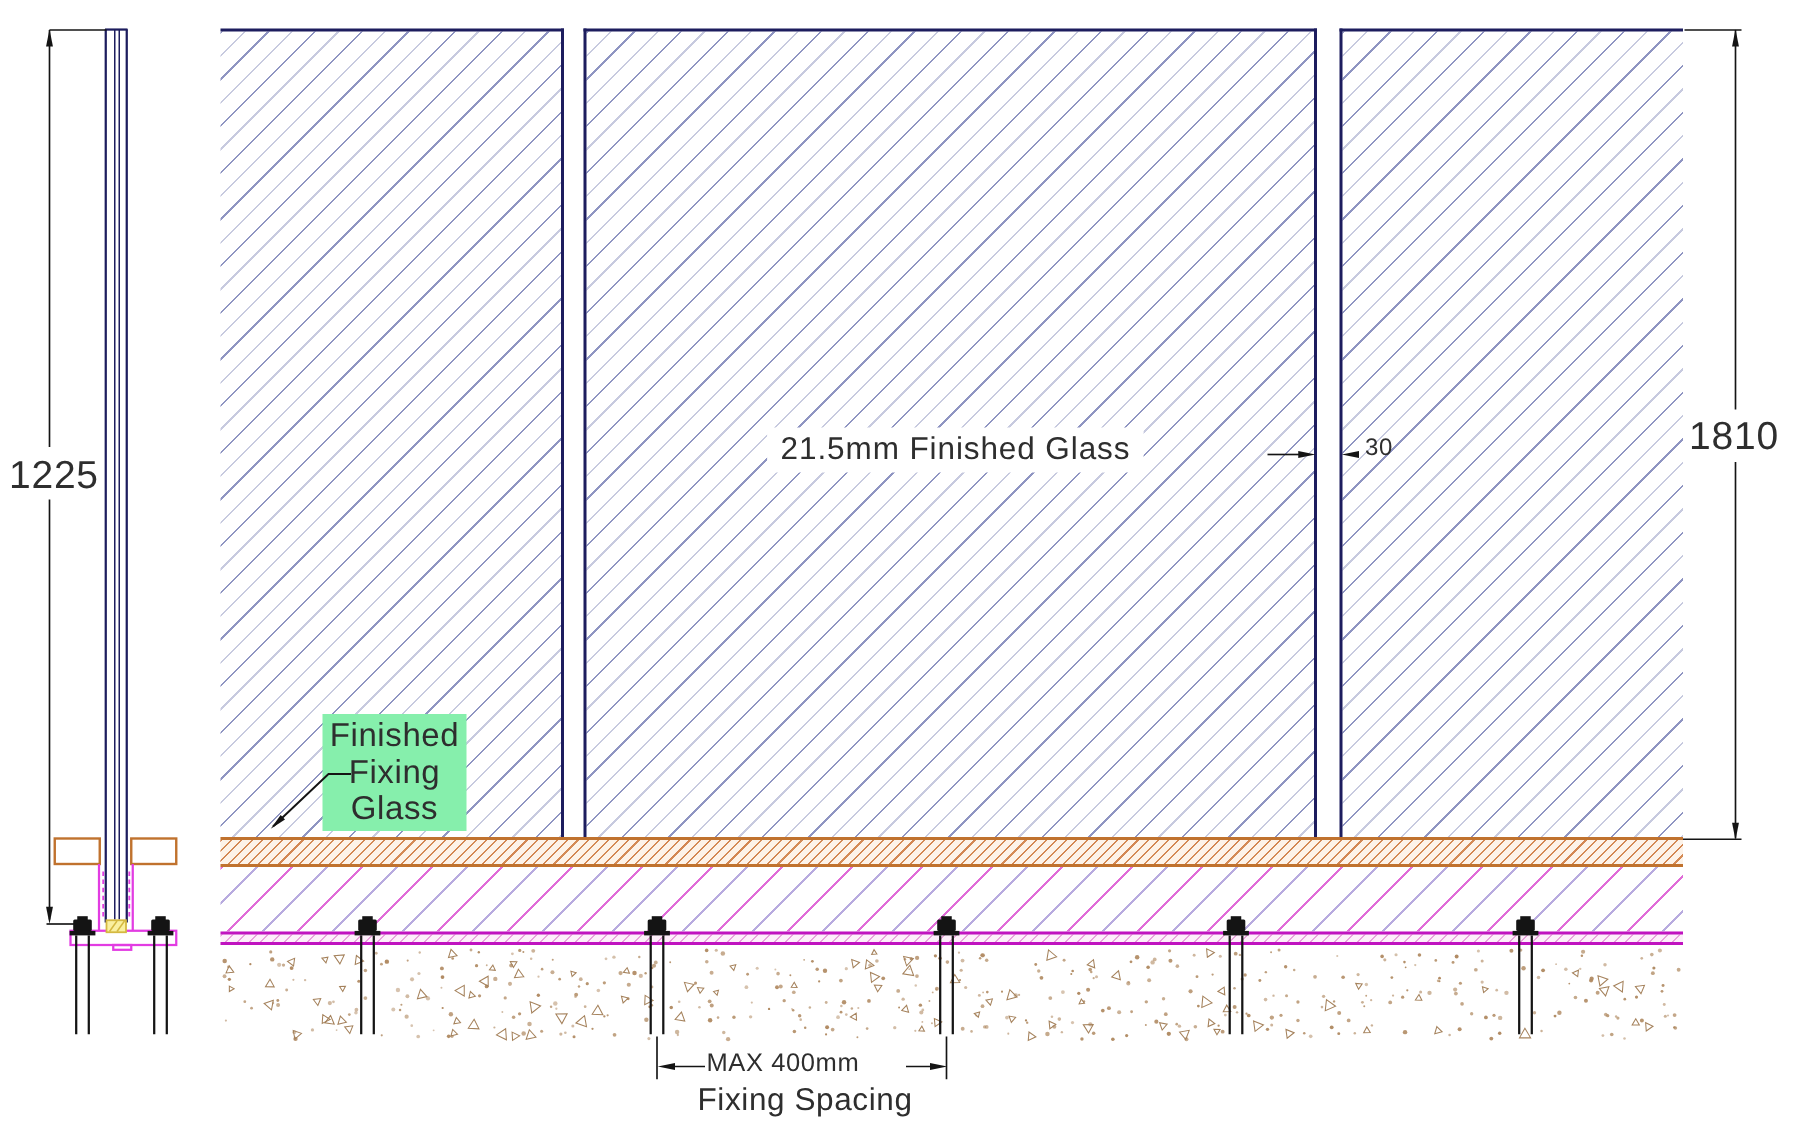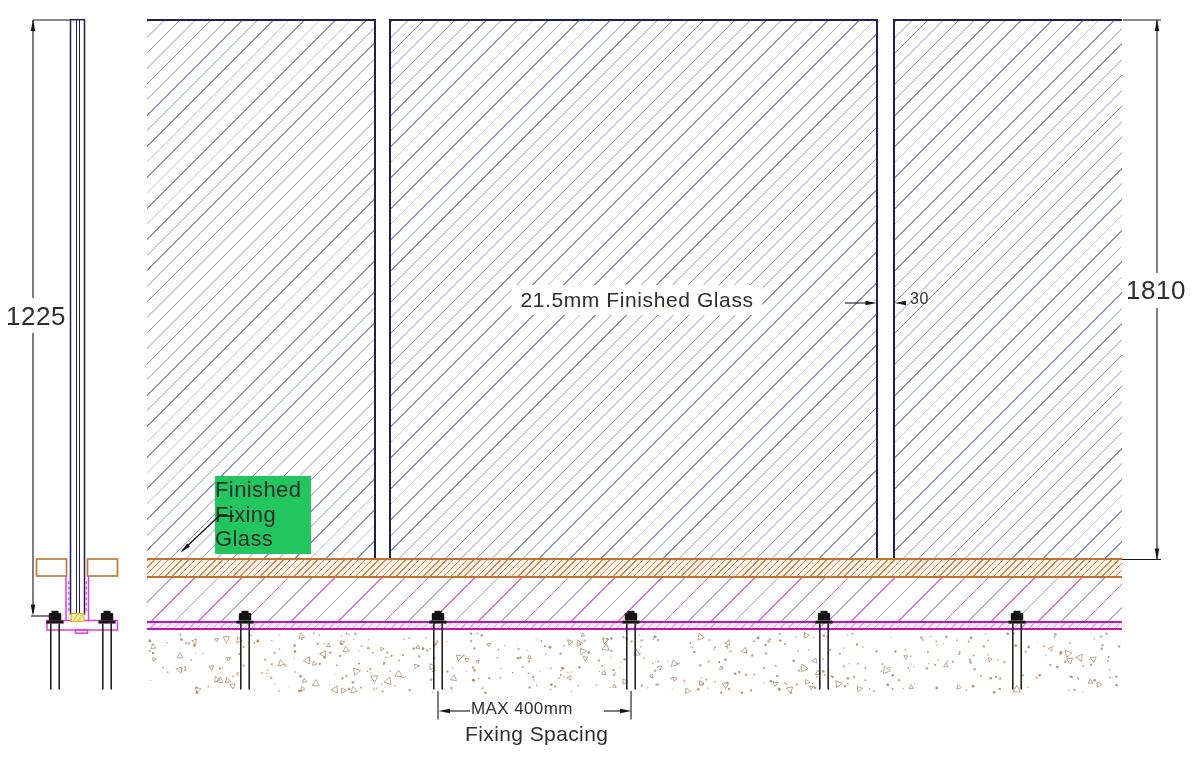--- a/index.html
+++ b/index.html
@@ -33,22 +33,22 @@
   .band-concrete svg{display:block;}
 
   
   .txt{position:absolute;white-space:nowrap;color:#2e2e2e;}
   .num{font-size:26px;letter-spacing:.5px;text-align:center;}
   .d1225{left:6px;top:301px;width:56px;}
   .d1108{left:1120px;top:275px;width:72px;}
   .d30{left:910px;top:290px;font-size:16px;letter-spacing:.5px;}
   .glass-label{left:637px;top:300px;transform:translate(-50%,-50%);font-size:21px;letter-spacing:.6px;
     background:#fff;padding:3px 9px;}
-  .ffl{left:215px;top:476px;width:96px;font-size:22px;letter-spacing:.4px;
-    line-height:24.5px;background:#22c55e;padding:2px 0;}
+  .ffl{left:215px;top:476px;width:96px;text-align:center;font-size:22px;letter-spacing:.4px;
+    line-height:24.5px;background:#86efac;padding:2px 0;}
   .fx1{left:471px;top:699px;width:132px;font-size:17px;letter-spacing:.4px;}
   .fx2{left:465px;top:722px;width:142px;text-align:center;font-size:21px;letter-spacing:.4px;}
 
   .linework{position:absolute;left:0;top:0;}
 </style>
 </head>
 <body>
 
 <div class="canvas">
 

